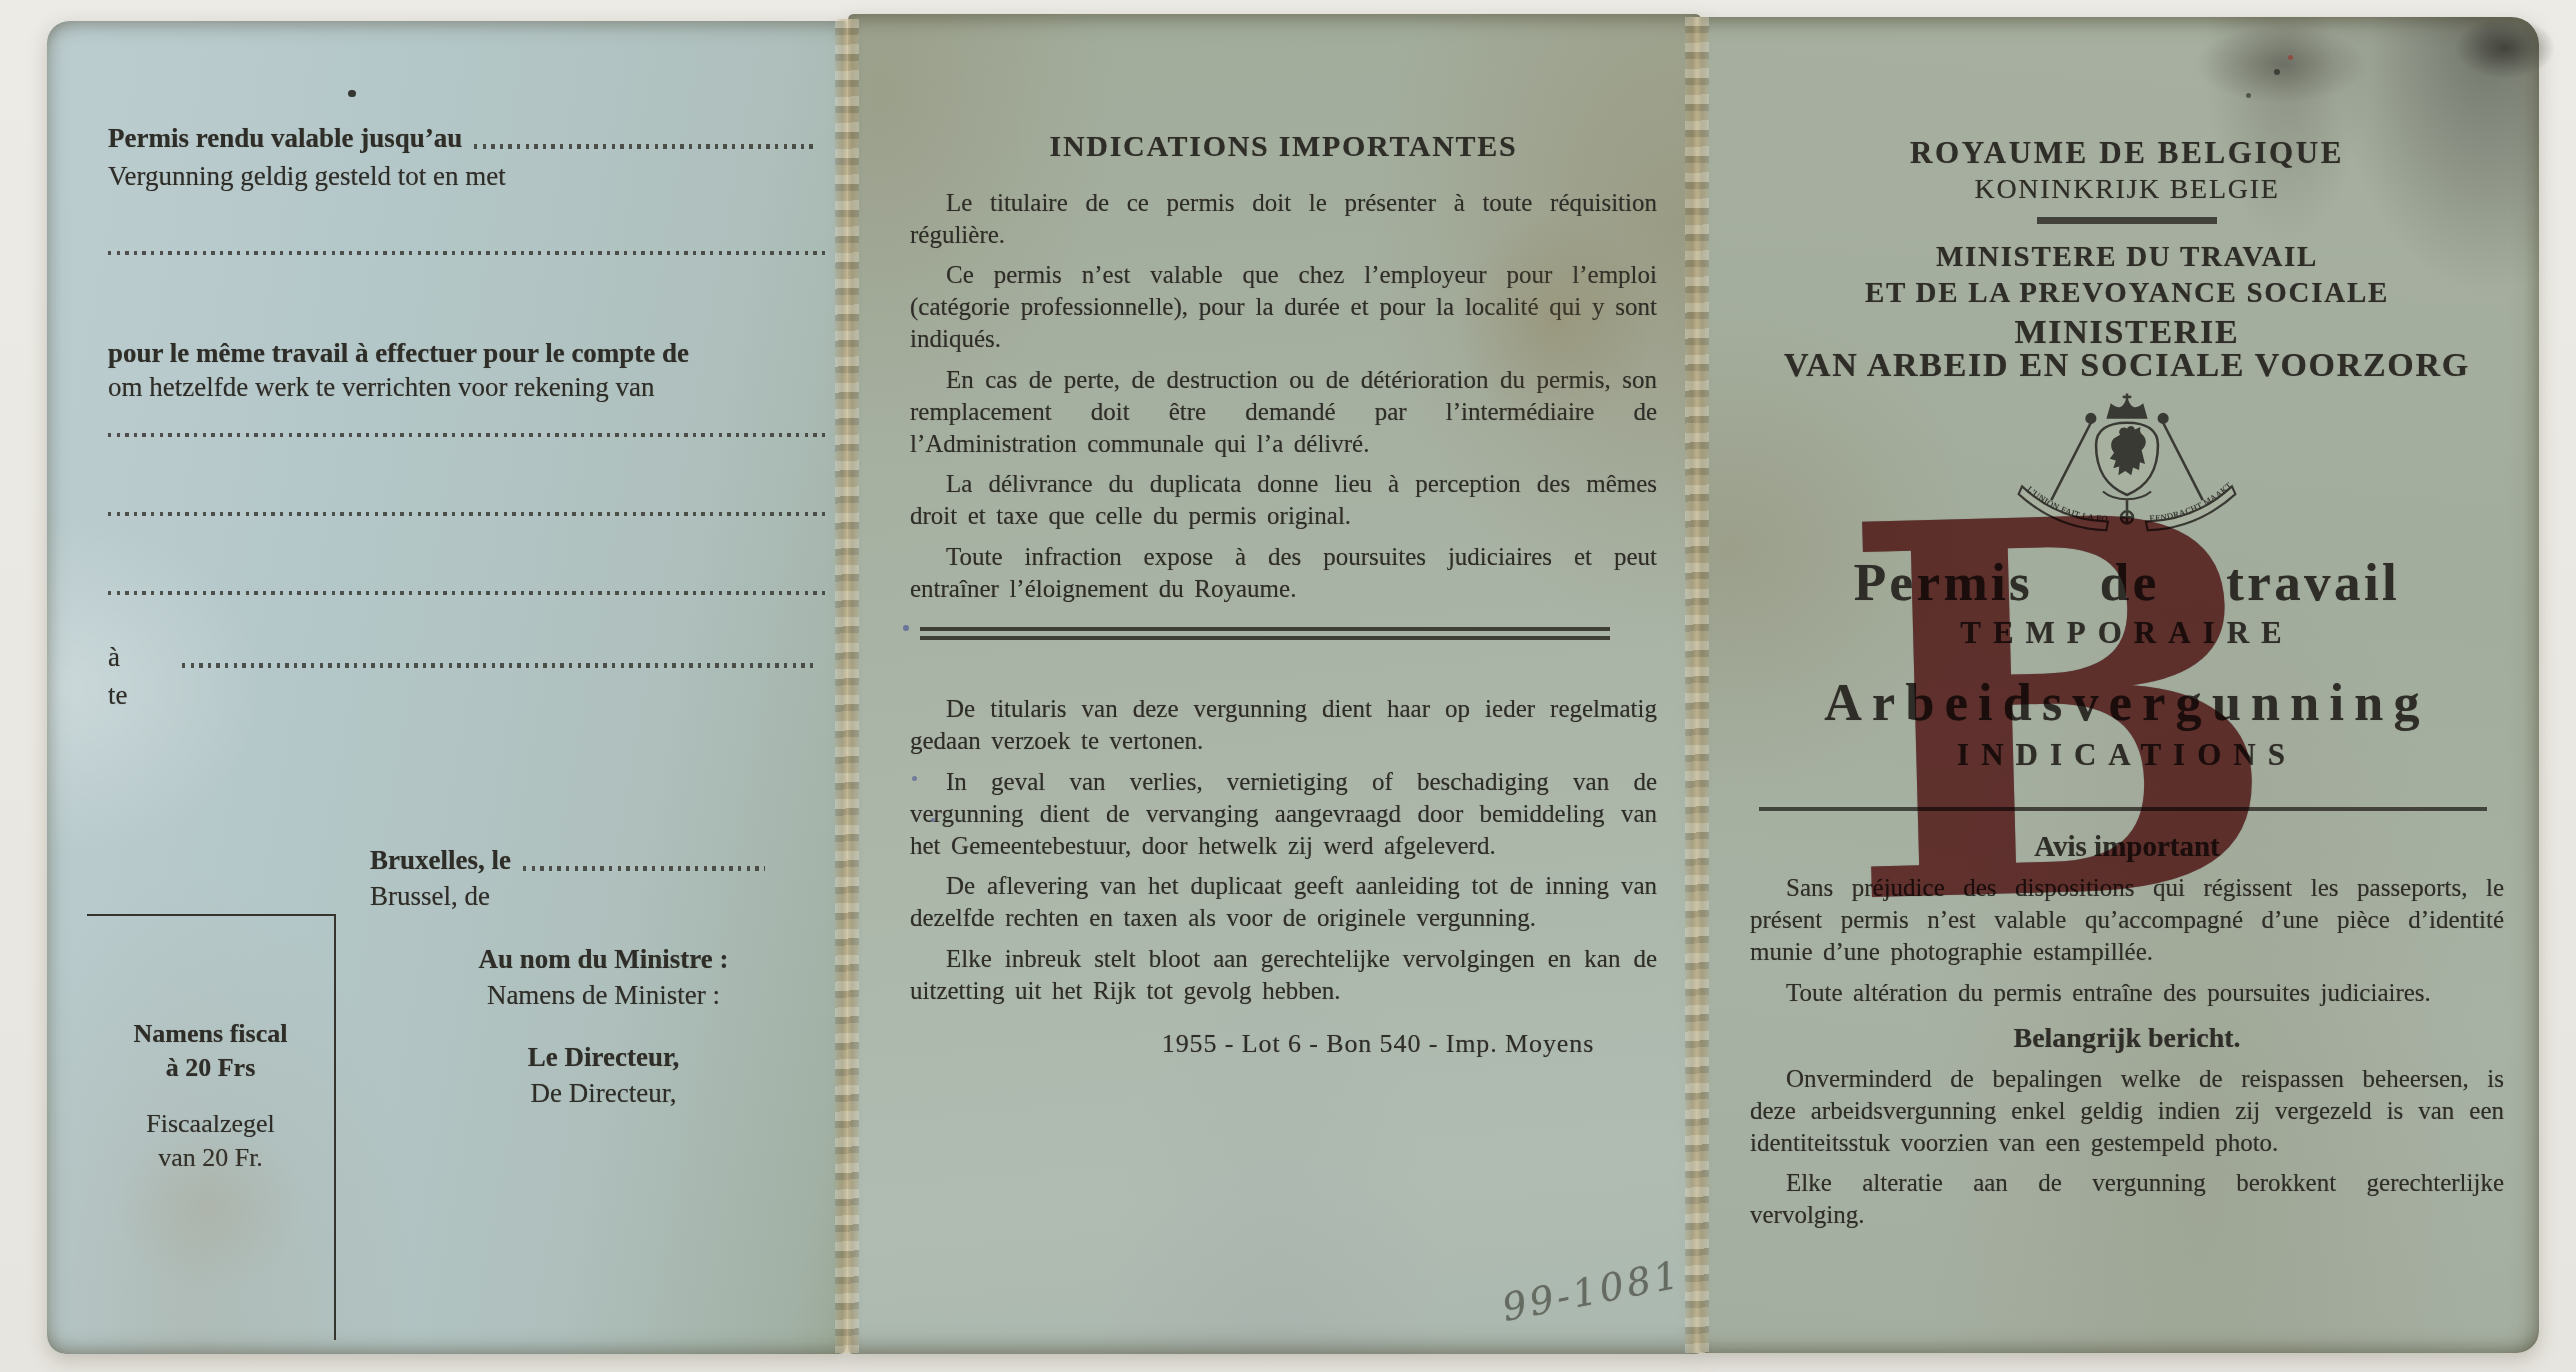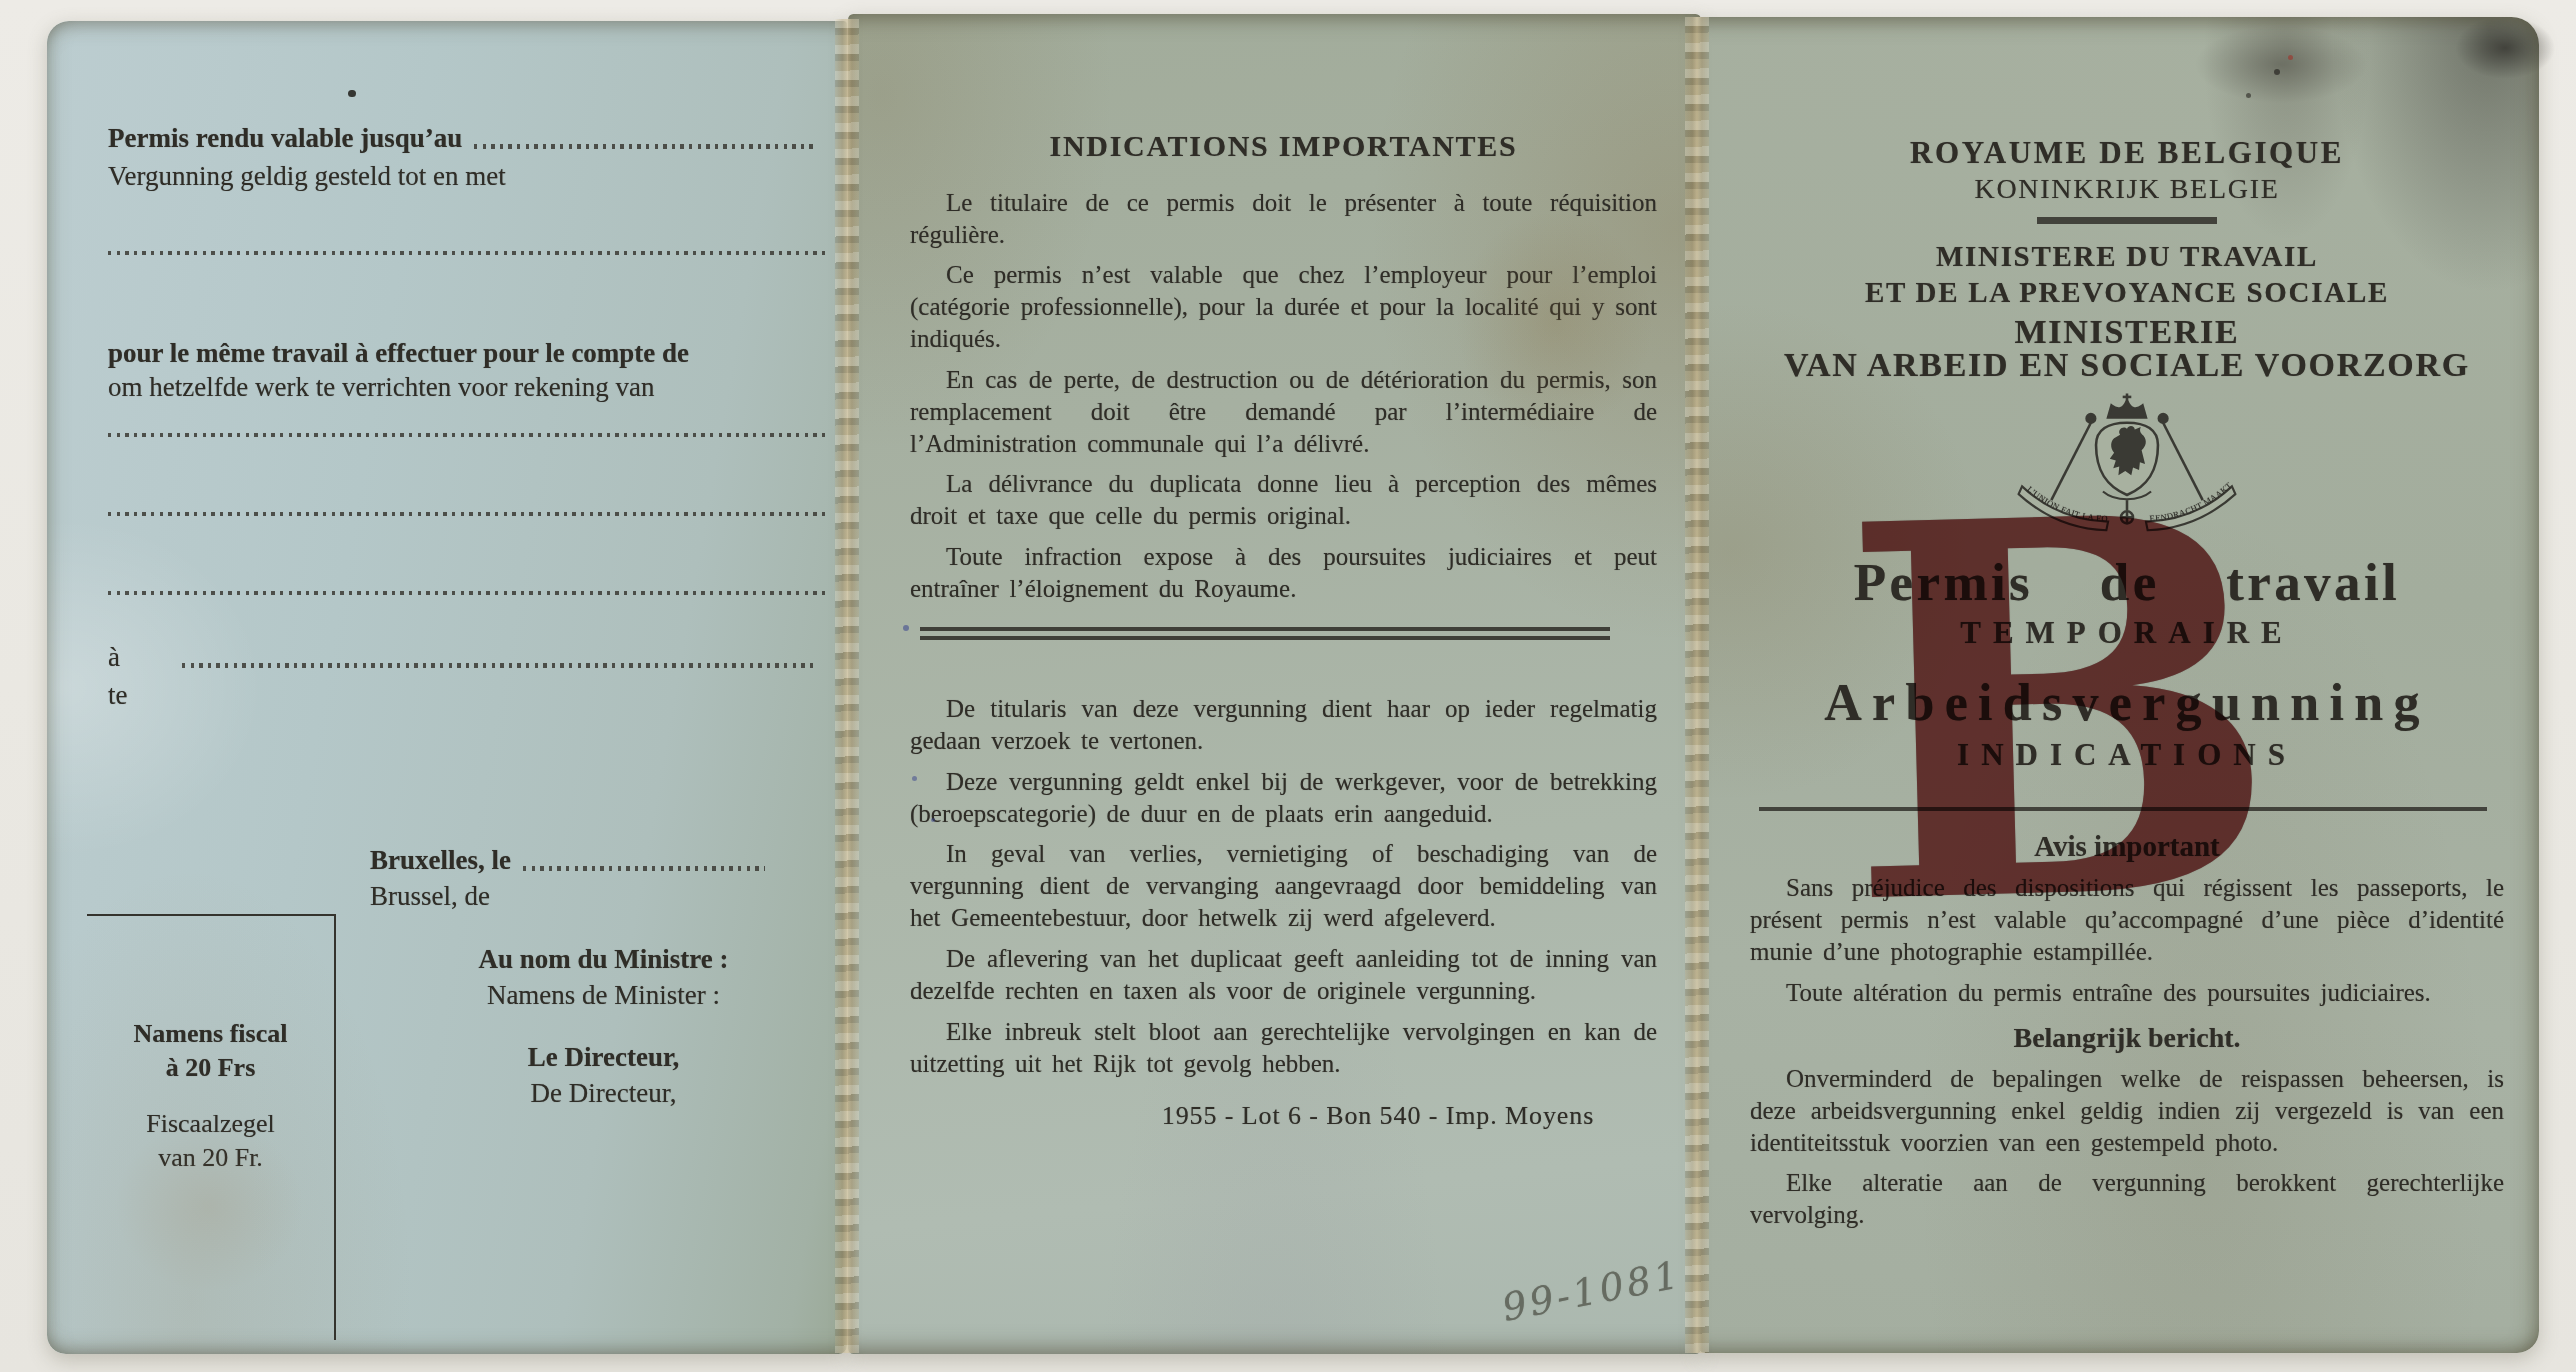--- a/index.html
+++ b/index.html
@@ -209,21 +209,20 @@
         <div style="height:24px;"></div>
         <p class="para">Le titulaire de ce permis doit le présenter à toute réquisition régulière.</p>
         <p class="para">Ce permis n’est valable que chez l’employeur pour l’emploi (catégorie professionnelle), pour la durée et pour la localité qui y sont indiqués.</p>
         <p class="para">En cas de perte, de destruction ou de détérioration du permis, son remplacement doit être demandé par l’intermédiaire de l’Administration communale qui l’a délivré.</p>
         <p class="para">La délivrance du duplicata donne lieu à perception des mêmes droit et taxe que celle du permis original.</p>
         <p class="para">Toute infraction expose à des poursuites judiciaires et peut entraîner l’éloignement du Royaume.</p>
         <div class="double-rule"></div>
         <div style="height:29px;"></div>
         <div style="height:24px;"></div>
         <p class="para">De titularis van deze vergunning dient haar op ieder regelmatig gedaan verzoek te vertonen.</p>
-        <p class="para">Deze vergunning geldt enkel bij de werkgever, voor de betrekking (beroepscategorie) de duur en de plaats erin aangeduid.</p>
         <p class="para">In geval van verlies, vernietiging of beschadiging van de vergunning dient de vervanging aangevraagd door bemiddeling van het Gemeentebestuur, door hetwelk zij werd afgeleverd.</p>
         <p class="para">De aflevering van het duplicaat geeft aanleiding tot de inning van dezelfde rechten en taxen als voor de originele vergunning.</p>
         <p class="para">Elke inbreuk stelt bloot aan gerechtelijke vervolgingen en kan de uitzetting uit het Rijk tot gevolg hebben.</p>
         <div style="height:5.2px;"></div>
         <div class="imprint">1955 - Lot 6 - Bon 540 - Imp. Moyens</div>
       </div>
       <div class="handwritten">99-1081</div>
       <div class="dot" style="left:39px;top:611px;width:6px;height:6px;background:rgba(55,65,140,.55);"></div>
       <div class="dot" style="left:48px;top:762px;width:5.2px;height:5.2px;background:rgba(55,65,140,.5);"></div>
       <div class="dot" style="left:67px;top:804px;width:4.3px;height:4.3px;background:rgba(55,65,140,.5);"></div>

